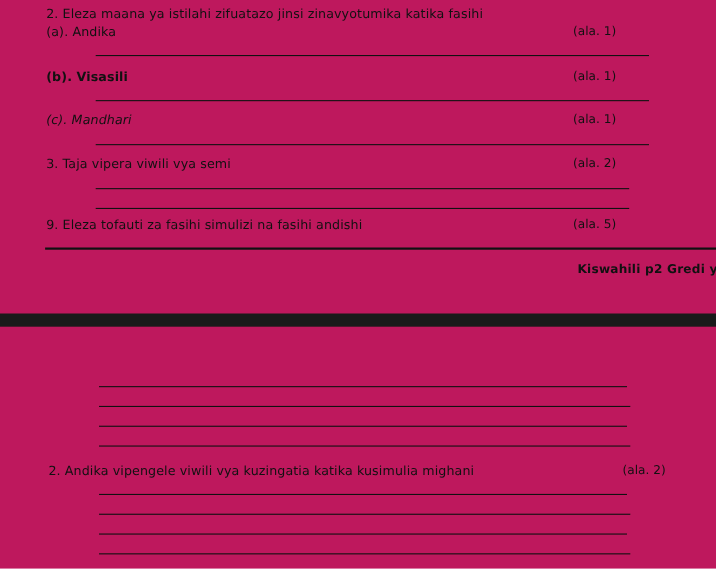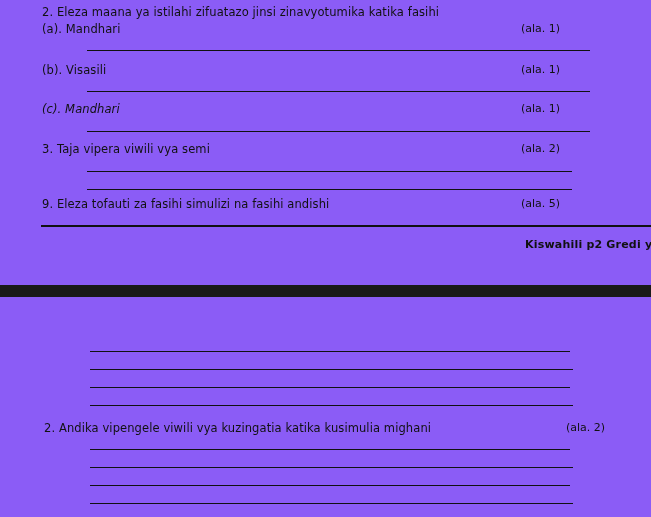--- a/index.html
+++ b/index.html
@@ -7,21 +7,21 @@
     padding: 0;
     background: #ffffff;
   }
   body {
     font-family: "DejaVu Sans", sans-serif;
   }
   #page {
     position: relative;
     width: 651px;
     height: 517px;
-    background: #8b5cf6;
+    background: #be185d;
     overflow: hidden;
   }
 
   
   .qtext {
     position: absolute;
     font-family: "DejaVu Sans", sans-serif;
     font-size: 11.5px;
     line-height: 14px;
     color: #111111;
@@ -72,25 +72,25 @@
 </style>
 </head>
 <body>
 
 <div id="page">
 
   <div>
 
     <div class="qtext" style="left:42px; top:5px;">2. Eleza maana ya istilahi zifuatazo jinsi zinavyotumika katika fasihi</div>
 
-    <div class="qtext" style="left:42px; top:22px;">(a). Mandhari</div>
+    <div class="qtext" style="left:42px; top:22px;">(a). Andika</div>
     <div class="marks" style="left:521px; top:22px;">(ala. 1)</div>
     <div class="ruleline" style="left:87px; top:50px; width:503px;"></div>
 
-    <div class="qtext" style="left:42px; top:63px;">(b). Visasili</div>
+    <div class="qtext" style="left:42px; top:63px;font-weight:bold;">(b). Visasili</div>
     <div class="marks" style="left:521px; top:63px;">(ala. 1)</div>
     <div class="ruleline" style="left:87px; top:91px; width:503px;"></div>
 
     <div class="qtext" style="left:42px; top:102px;font-style:italic;">(c). Mandhari</div>
     <div class="marks" style="left:521px; top:102px;">(ala. 1)</div>
     <div class="ruleline" style="left:87px; top:131px; width:503px;"></div>
 
     <div class="qtext" style="left:42px; top:142px;text-align:right;">3. Taja vipera viwili vya semi</div>
     <div class="marks" style="left:521px; top:142px;">(ala. 2)</div>
     <div class="ruleline" style="left:87px; top:171px; width:485px;"></div>

